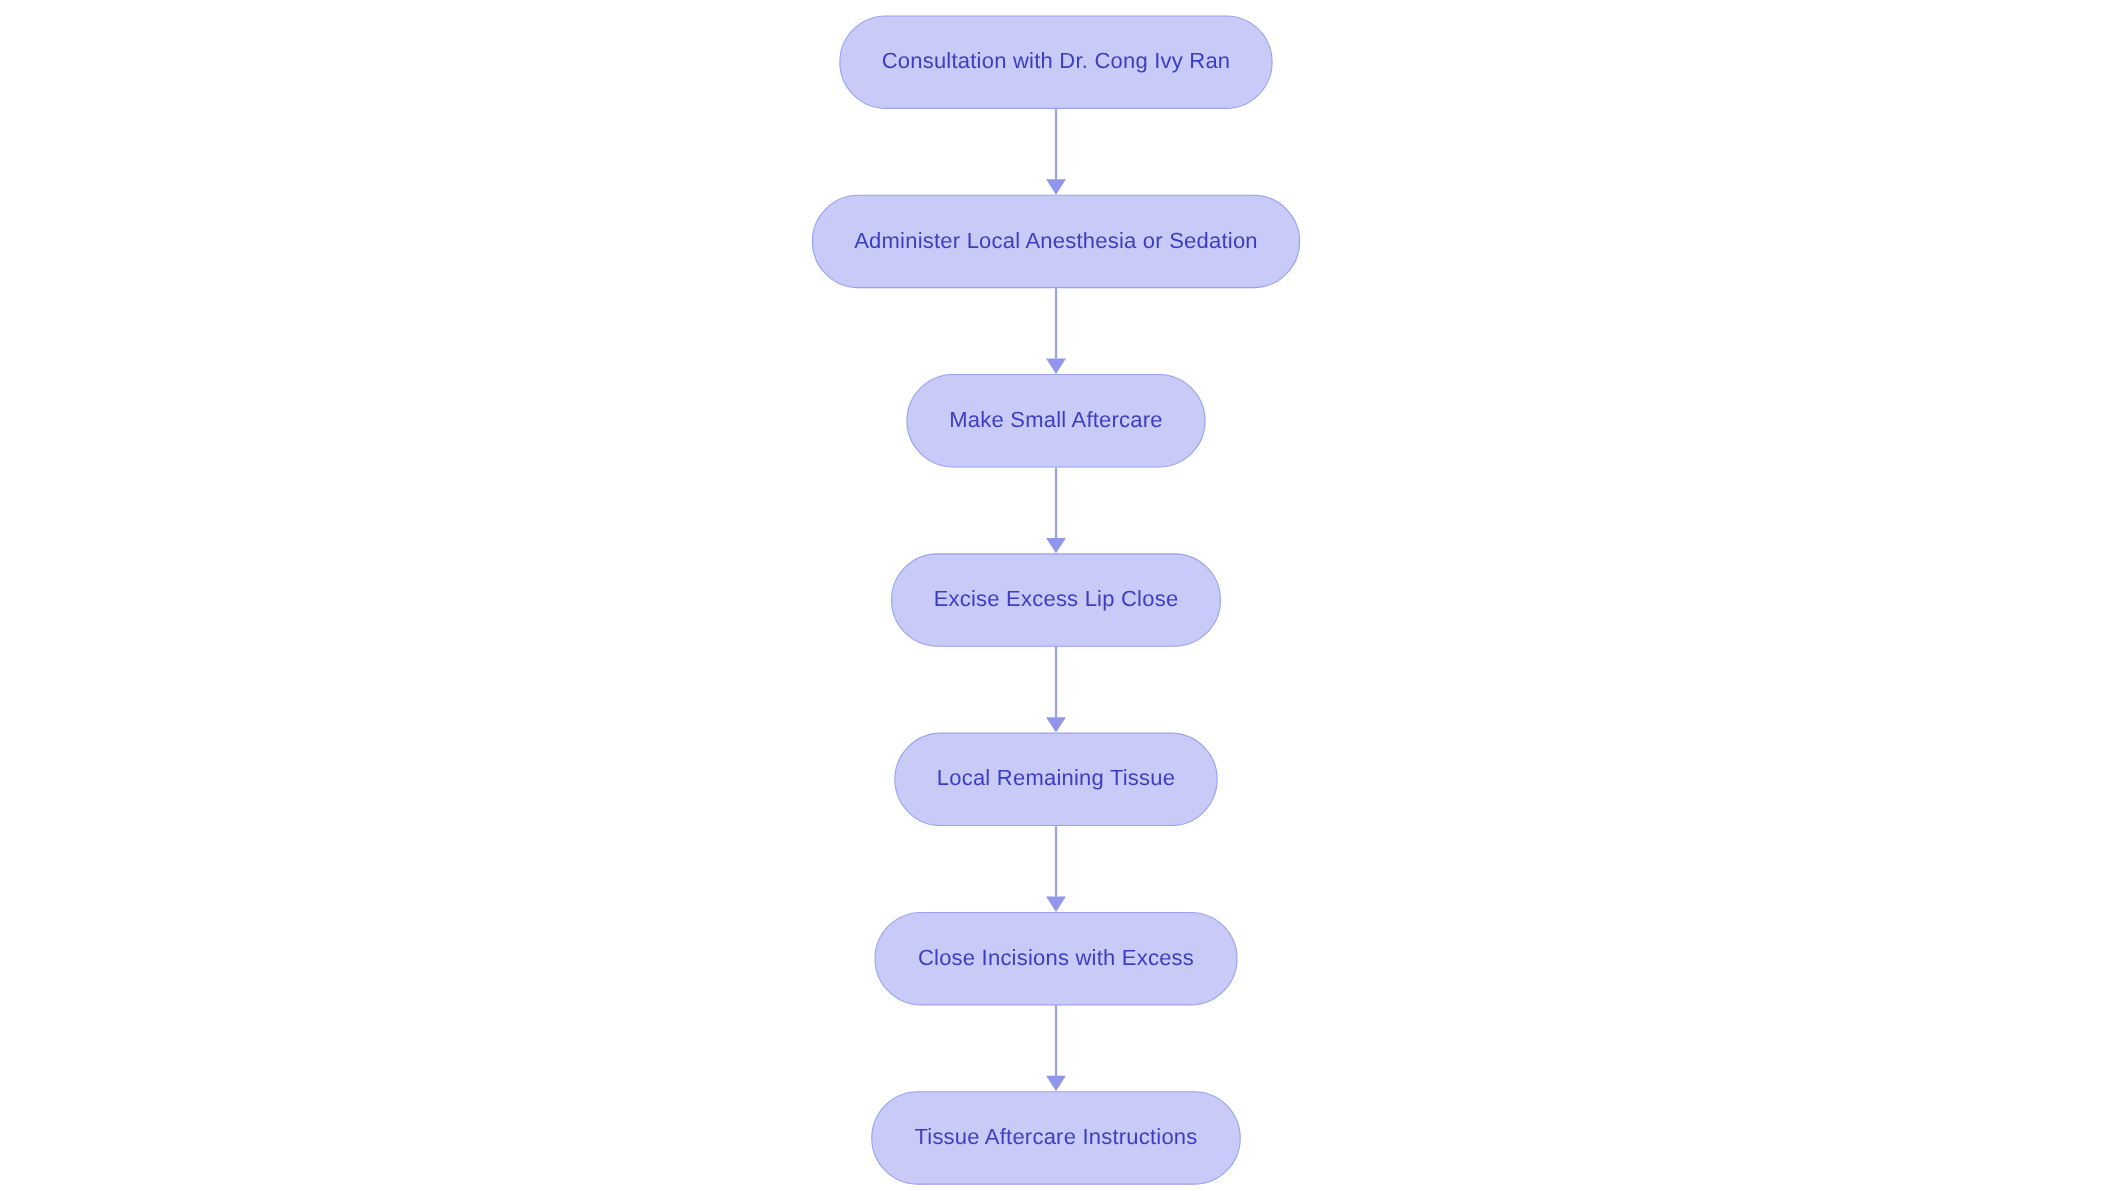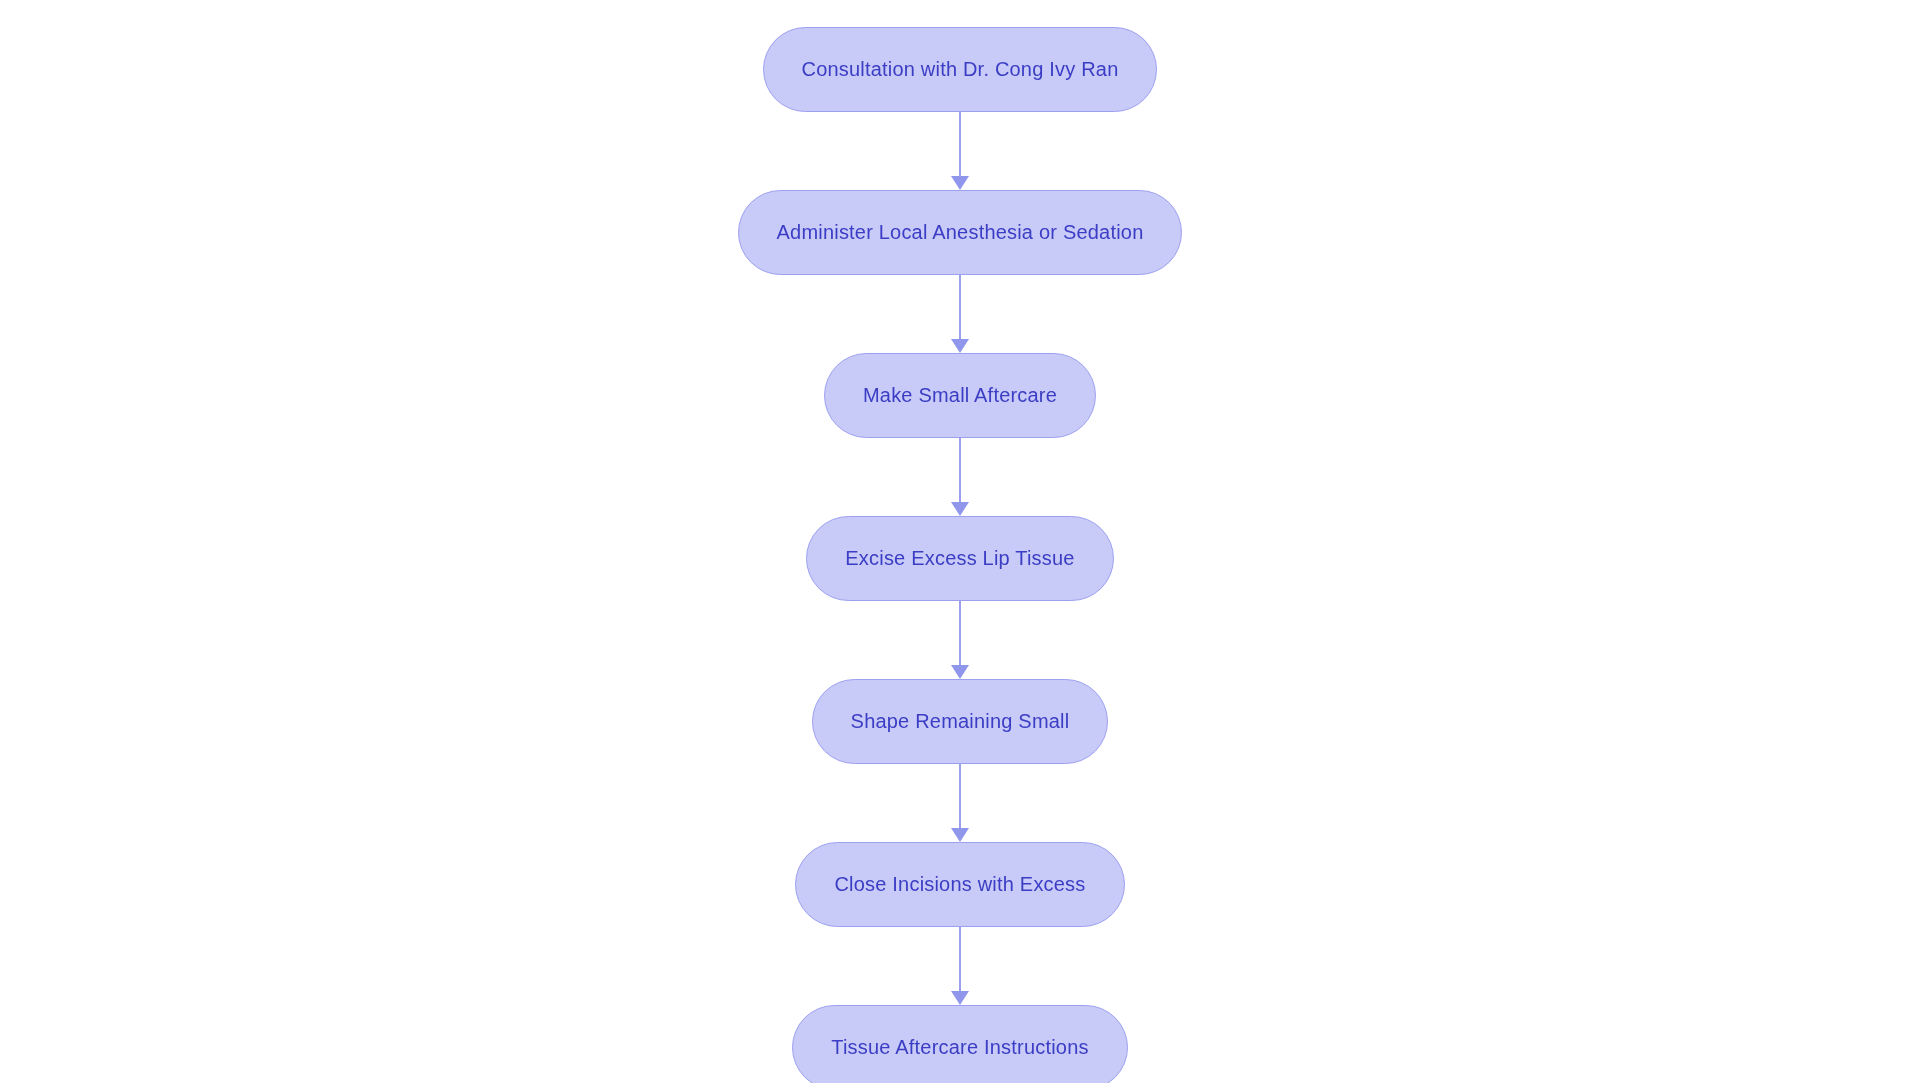--- a/index.html
+++ b/index.html
@@ -11,21 +11,21 @@
     overflow: hidden;
     font-family: "Liberation Sans", sans-serif;
   }
   .canvas {
     position: relative;
     width: 1920px;
     height: 1083px;
     display: flex;
     flex-direction: column;
     align-items: center;
-    padding-top: 27px;
+    padding-top: 14px;
     box-sizing: border-box;
   }
   .flow-node {
     height: 85px;
     min-height: 85px;
     border-radius: 42.5px;
     background: #c8caf8;
     border: 1.5px solid #9ca0f0;
     color: #3b3ec4;
     font-size: 20px;
@@ -84,30 +84,30 @@
   <div class="flow-node">
     <span>Make Small Aftercare</span>
   </div>
 
   <div class="flow-arrow">
     <div class="shaft"></div>
     <div class="head"></div>
   </div>
 
   <div class="flow-node">
-    <span>Excise Excess Lip Tissue</span>
+    <span>Excise Excess Lip Close</span>
   </div>
 
   <div class="flow-arrow">
     <div class="shaft"></div>
     <div class="head"></div>
   </div>
 
   <div class="flow-node">
-    <span>Shape Remaining Small</span>
+    <span>Local Remaining Tissue</span>
   </div>
 
   <div class="flow-arrow">
     <div class="shaft"></div>
     <div class="head"></div>
   </div>
 
   <div class="flow-node">
     <span>Close Incisions with Excess</span>
   </div>

